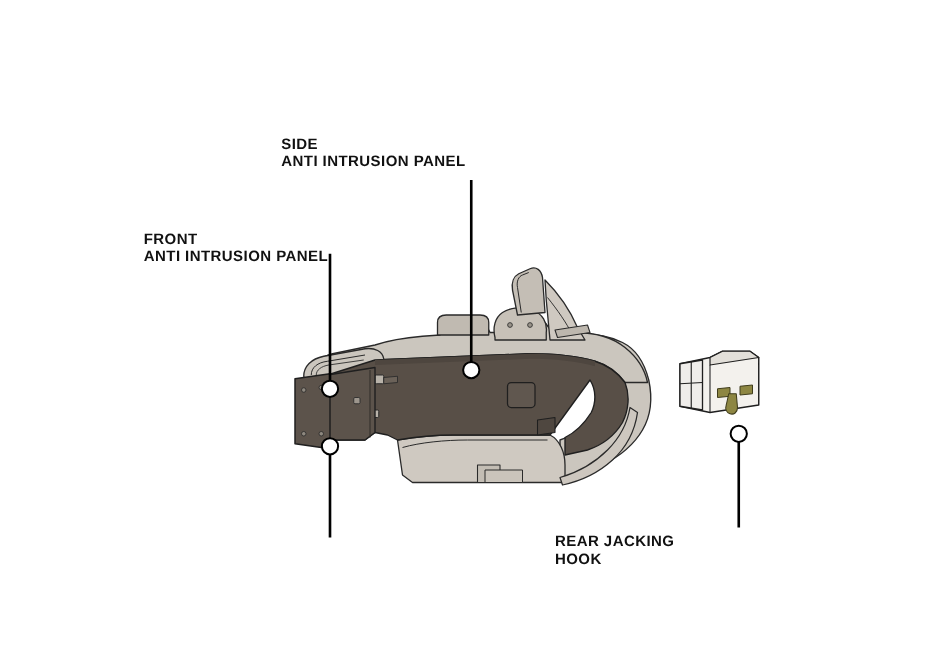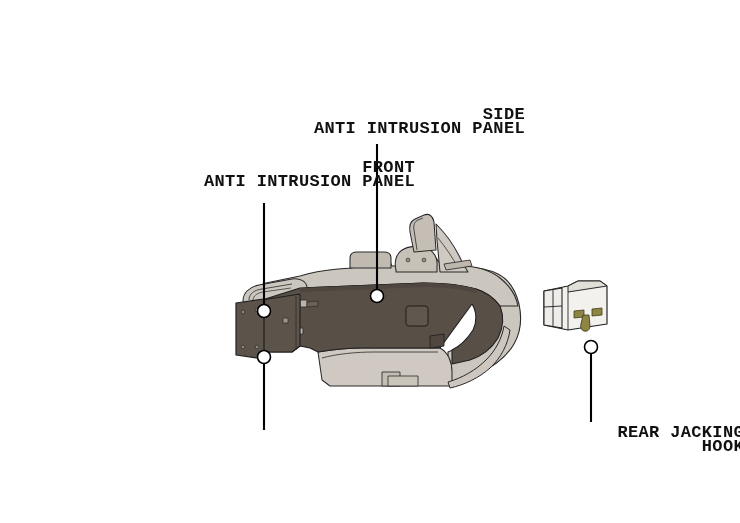--- a/index.html
+++ b/index.html
@@ -19,32 +19,32 @@
   }
   #art {
     position: absolute;
     left: 0;
     top: 0;
     width: 740px;
     height: 523px;
   }
   .callout-label {
     position: absolute;
-    font-family: Liberation Mono, monospace;
+    font-family: Liberation Sans, sans-serif;
     font-weight: bold;
-    font-size: 17px;
+    font-size: 12px;
     letter-spacing: 0.35px;
     line-height: 14px;
     color: #111111;
-    text-align: right;
+    text-align: left;
     white-space: pre;
     user-select: none;
   }
   .lbl-side       { left: 225px; top: 108px; width: 300px; }
-  .lbl-front-aip  { left: 115px; top: 161px; width: 300px; }
+  .lbl-front-aip  { left: 115px; top: 184px; width: 300px; }
   .lbl-bulkhead   { left: 114px; top: 434px; width: 300px; }
   .lbl-rearhook   { left: 444px; top: 426px; width: 300px; }
 </style>
 </head>
 <body>
 
 <div id="stage">
 
   <svg id="art" viewBox="0 0 740 523" xmlns="http://www.w3.org/2000/svg">
 

